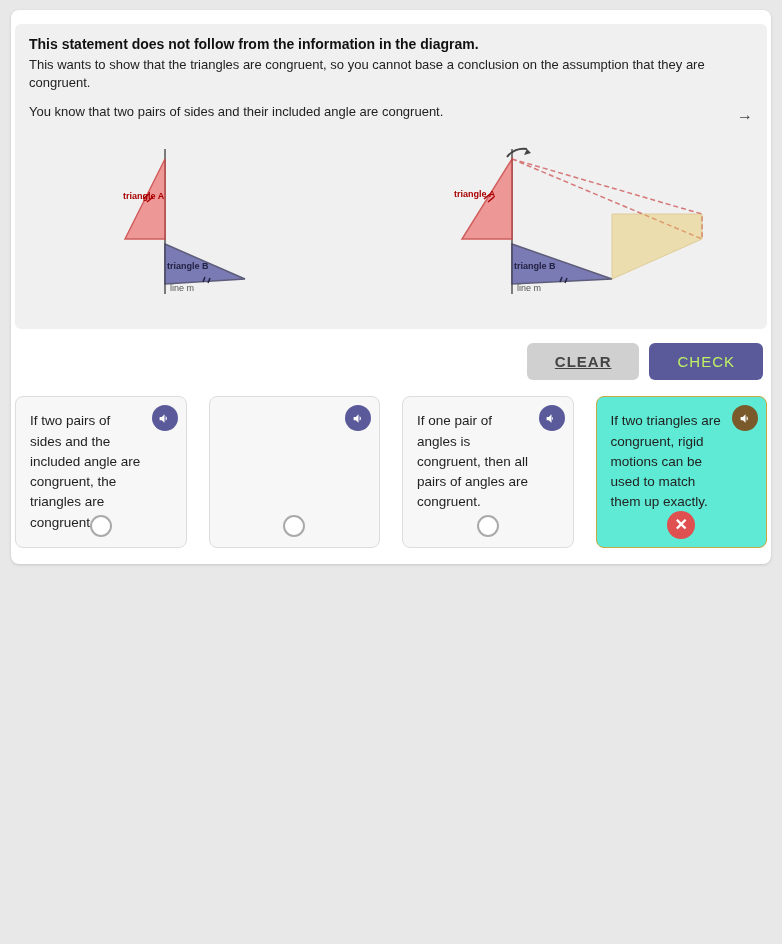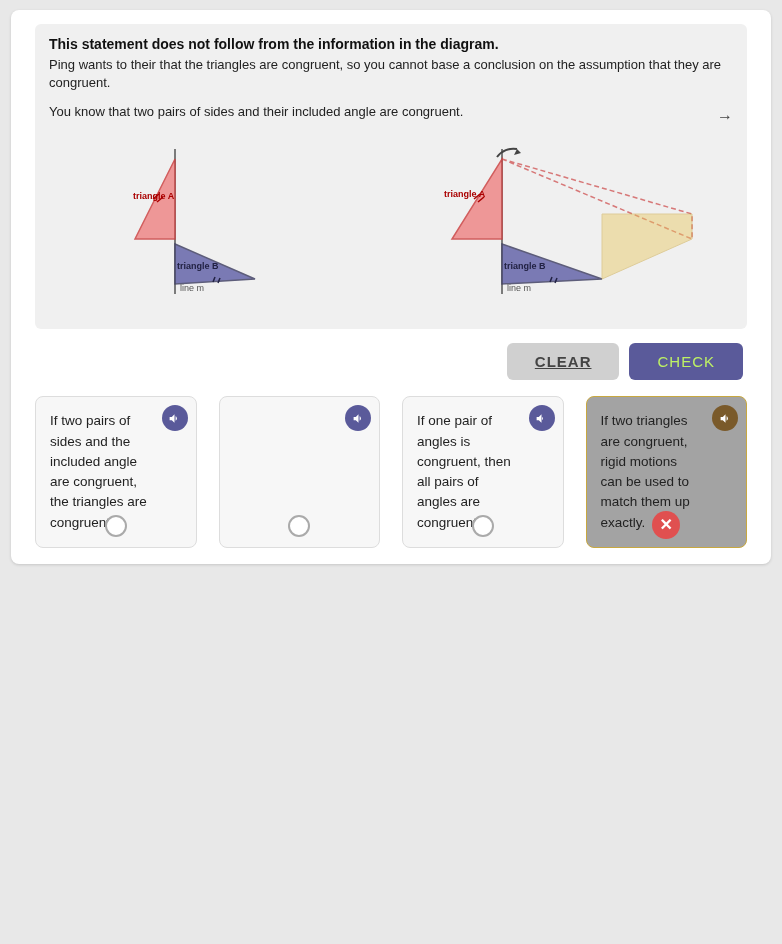--- a/index.html
+++ b/index.html
@@ -11,21 +11,21 @@
       display: flex;
       flex-direction: column;
       align-items: center;
       padding: 10px;
     }
 
     .main-container {
       background: #fff;
       border-radius: 8px;
       width: 760px;
-      padding: 14px 24px 16px;
+      padding: 14px 4px 16px;
       box-shadow: 0 1px 3px rgba(0,0,0,0.15);
     }
 
     .statement-block {
       background: #f0f0f0;
       border-radius: 6px;
       padding: 12px 14px;
       margin-bottom: 14px;
     }
 
@@ -125,21 +125,21 @@
       border-radius: 8px;
       padding: 14px 14px 14px 14px;
       font-size: 13.5px;
       color: #222;
       line-height: 1.5;
       position: relative;
       min-height: 100px;
     }
 
     .answer-card.highlighted {
-      background: #a3a3a3;
+      background: #5eead4;
       border-color: #c8a840;
     }
 
     .audio-btn {
       position: absolute;
       top: 8px;
       right: 8px;
       width: 26px;
       height: 26px;
       background: #5a5a9a;
@@ -191,21 +191,21 @@
       padding-right: 30px;
     }
   </style>
 </head>
 <body>
 
 <div class="main-container">
 
   <div class="statement-block">
     <div class="statement-title">This statement does not follow from the information in the diagram.</div>
-    <div class="statement-body">Ping wants to their that the triangles are congruent, so you cannot base a conclusion on the assumption that they are congruent.</div>
+    <div class="statement-body">This wants to show that the triangles are congruent, so you cannot base a conclusion on the assumption that they are congruent.</div>
     <div class="info-row">
       <div class="info-left">You know that two pairs of sides and their included angle are congruent.</div>
       <div class="arrow-col">→</div>
     </div>
 
     <div class="diagrams-row">
 
       <div class="diagram-svg">
         <svg width="230" height="170" viewBox="0 0 230 170">
 

